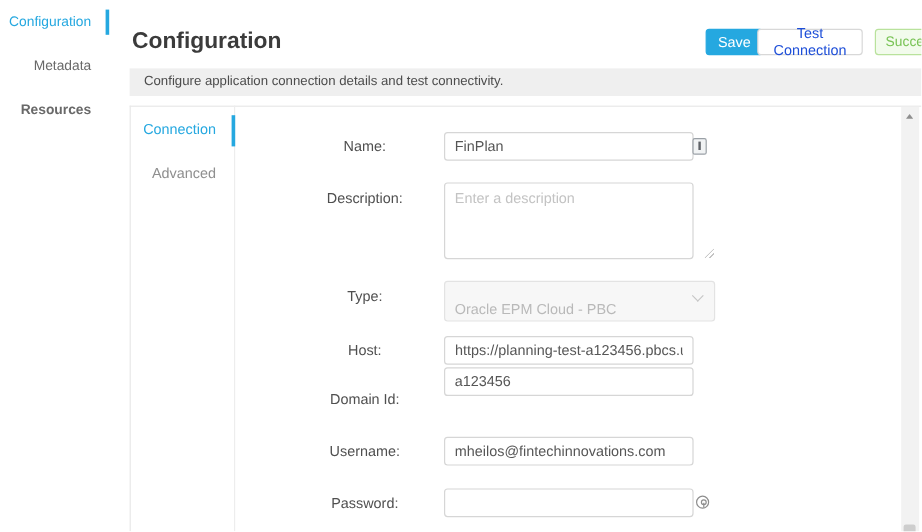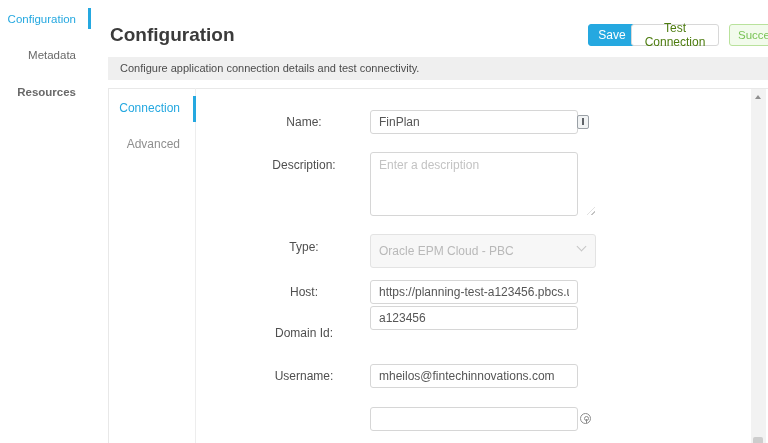--- a/index.html
+++ b/index.html
@@ -22,21 +22,21 @@
   .side-item-meta{top:48px;}
   .side-item-res{top:85px;font-weight:bold;}
   .side-indicator{position:absolute;left:88px;top:8px;width:3px;height:21px;background:var(--accent);}
 
   
   .page-title{position:absolute;left:110px;top:22px;font-size:19px;font-weight:bold;
     color:#3b3b3b;line-height:26px;}
   .btn{position:absolute;top:24px;height:22px;font-size:12px;border-radius:3px;
     display:flex;align-items:center;justify-content:center;cursor:pointer;}
   .btn-save{left:588px;width:48px;background:var(--accent);border:1px solid var(--accent);color:#fff;}
-  .btn-test{left:631px;width:88px;background:#fff;border:1px solid #d8d8d8;color:#4d7c0f;}
+  .btn-test{left:631px;width:88px;background:#fff;border:1px solid #d8d8d8;color:#1d4ed8;}
   .badge-success{position:absolute;left:729px;top:24px;height:22px;padding:0 8px;
     background:var(--success-bg);border:1px solid var(--success-border);color:var(--success-text);
     font-size:11.5px;border-radius:3px;display:flex;align-items:center;}
 
   
   .info-bar{position:absolute;left:108px;top:57px;width:660px;height:23px;background:var(--info-bar-bg);}
   .info-bar span{display:block;padding-left:12px;line-height:23px;font-size:11px;color:#4c4c4c;}
 
   
   .panel{position:absolute;left:108px;top:88px;width:660px;height:355px;
@@ -64,21 +64,21 @@
     padding:0 8px;background:#fff;outline:none;}
   .fld::placeholder{color:#c3c3c3;}
   .fld-name{top:110px;padding-right:26px;}
   .fld-host{top:280px;}
   .fld-domain{top:306px;}
   .fld-user{top:364px;}
   .fld-pass{top:407px;padding-right:26px;}
   .fld-desc{top:152px;height:64px;resize:none;padding:5px 8px;line-height:15px;}
 
   .select{position:absolute;left:370px;top:234px;width:226px;height:26px;background:#f7f7f7;
-    border:1px solid #e3e3e3;border-radius:3px;display:flex;align-items:center;
+    border:1px solid #e3e3e3;border-radius:3px;display:flex;
     font-size:12px;color:#b9b9b9;padding:16px 8px;}
   .chev{position:absolute;right:10px;top:8px;width:7px;height:7px;
     border-right:1.5px solid #c6c6c6;border-bottom:1.5px solid #c6c6c6;transform:rotate(45deg);}
 
   .name-ext-icon{position:absolute;left:577px;top:115px;width:12px;height:14px;
     border:1px solid #9aa0a6;border-radius:2px;background:#f1f3f4;cursor:pointer;}
   .name-ext-icon::after{content:"";position:absolute;left:4px;top:2px;width:2px;height:7px;background:#5f6368;}
 
   .pass-eye-icon{position:absolute;left:580px;top:413px;width:11px;height:11px;border:1px solid #8d8d8d;
     border-radius:50%;cursor:pointer;background:#fff;}
@@ -140,20 +140,21 @@
 
   <label class="lbl lbl-host">Host:</label>
   <input class="fld fld-host" type="text" value="https://planning-test-a123456.pbcs.us6.oraclecloud.com" style="">
 
   <label class="lbl lbl-domain">Domain Id:</label>
   <input class="fld fld-domain" type="text" value="a123456" style="">
 
   <label class="lbl lbl-user">Username:</label>
   <input class="fld fld-user" type="text" value="mheilos@fintechinnovations.com" style="">
 
+  <label class="lbl lbl-pass">Password:</label>
   <input class="fld fld-pass" type="password" value="" style="">
   <span class="pass-eye-icon"></span>
 
   <div class="scrollbar">
     <div class="scroll-up"></div>
     <div class="scroll-thumb"></div>
   </div>
 
 </div>
 

